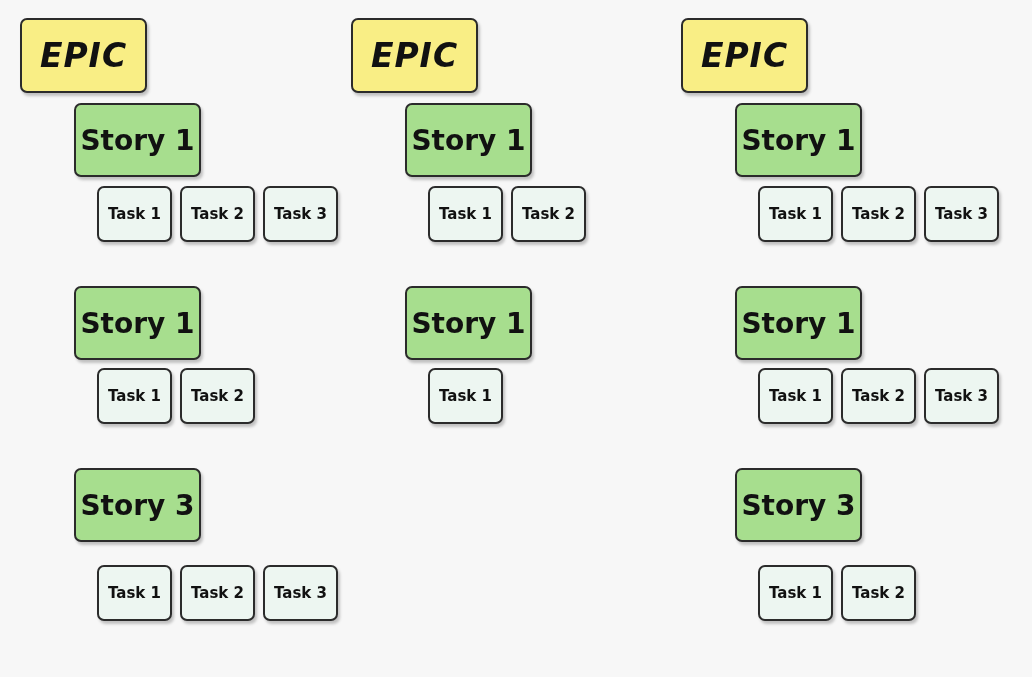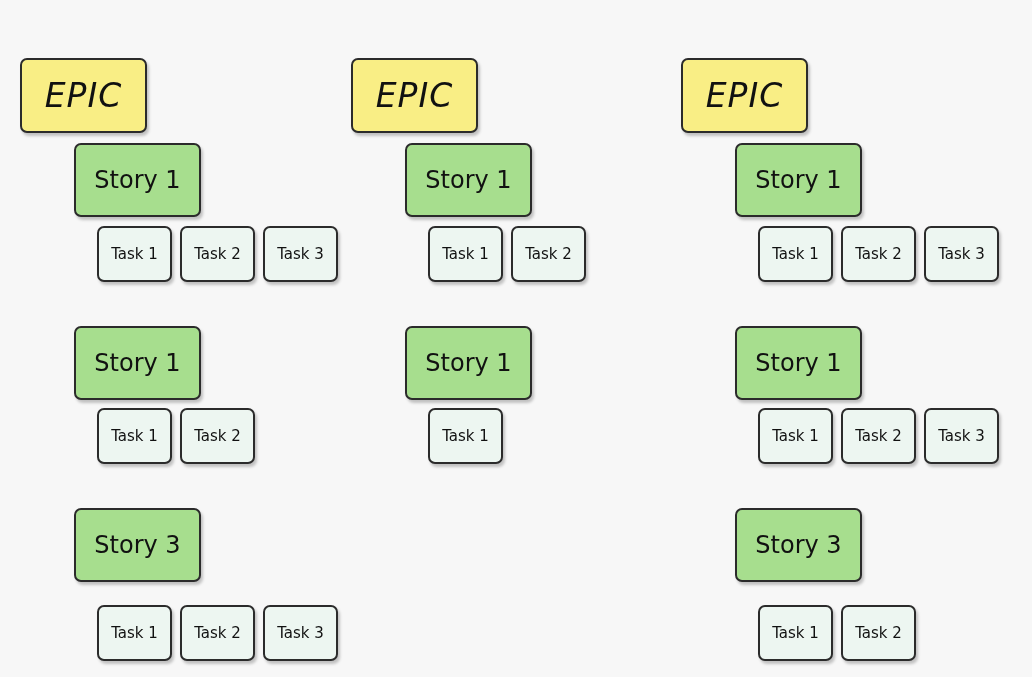--- a/index.html
+++ b/index.html
@@ -18,39 +18,38 @@
   }
   .box {
     position: absolute;
     box-sizing: border-box;
     border: 2px solid var(--border, #2b2b2b);
     border-radius: 7px;
     display: flex;
     align-items: center;
     justify-content: center;
     color: var(--text, #111111);
-    font-weight: 400;
+    font-weight: 700;
     box-shadow: 2px 3px 3px rgba(0,0,0,0.22);
     white-space: nowrap;
     user-select: none;
-    margin-top: 40px;
   }
   .epic {
     width: 127px;
     height: 75px;
     background: var(--epic-fill, #f9ee85);
     font-size: 33px;
     font-style: italic;
     letter-spacing: 1px;
   }
   .story {
     width: 127px;
     height: 74px;
     background: var(--story-fill, #a7de8e);
-    font-size: 24px;
+    font-size: 28px;
   }
   .task {
     width: 75px;
     height: 56px;
     background: var(--task-fill, #edf6f1);
     font-size: 15px;
   }
 </style>
 </head>
 <body>

